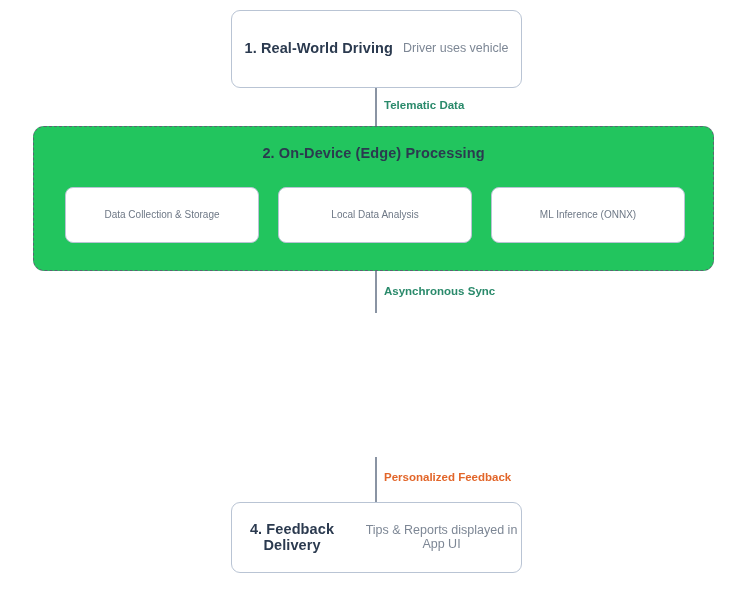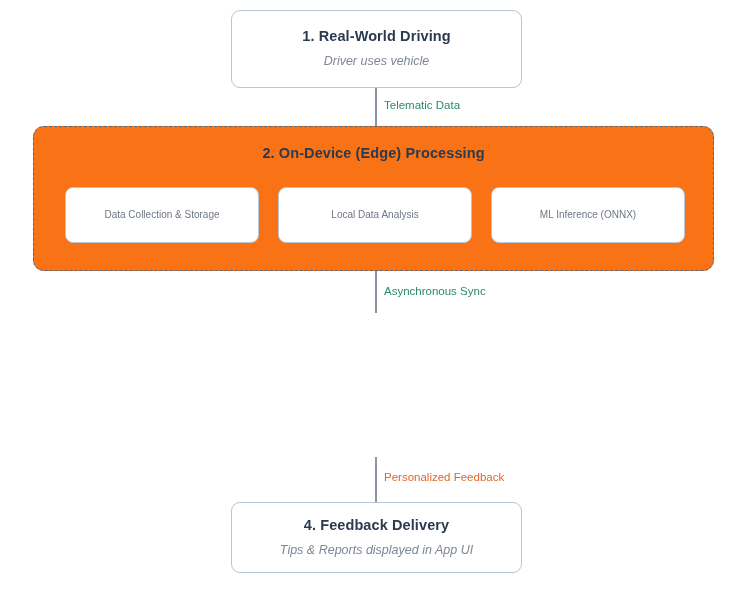--- a/index.html
+++ b/index.html
@@ -20,45 +20,44 @@
   }
 
   
   .node-card {
     position: absolute;
     background: #ffffff;
     border: 1.6px solid #b9c4d4;
     border-radius: 9px;
     box-sizing: border-box;
     display: flex;
-    flex-direction: column;
+    flex-direction: row;
     align-items: center;
     justify-content: center;
     gap: 10px;
   }
   .node-title {
     font-size: 14.5px;
     font-weight: bold;
     color: #2b3a4f;
     letter-spacing: 0.1px;
     line-height: 1.1;
     text-align: center;
   }
   .node-sub {
     font-size: 12.5px;
     color: #7d8795;
     line-height: 1.1;
     text-align: center;
-    font-style: italic;
   }
 
   
   .group-box {
     position: absolute;
-    background: #f97316;
+    background: #22c55e;
     border: 1.7px dashed #5b6472;
     border-radius: 11px;
     box-sizing: border-box;
   }
   .group-title {
     position: absolute;
     left: 0;
     right: 0;
     text-align: center;
     font-size: 14.5px;
@@ -88,21 +87,21 @@
 
   
   .connector {
     position: absolute;
     width: 1.7px;
     background: #8a94a3;
   }
   .edge-label {
     position: absolute;
     font-size: 11.5px;
-    font-weight: normal;
+    font-weight: bold;
     white-space: nowrap;
     line-height: 1;
   }
 </style>
 </head>
 <body>
 
 <div id="diagram-root">
 
   <div class="node-card" style="left:231px; top:10px; width:291px; height:78px;">

